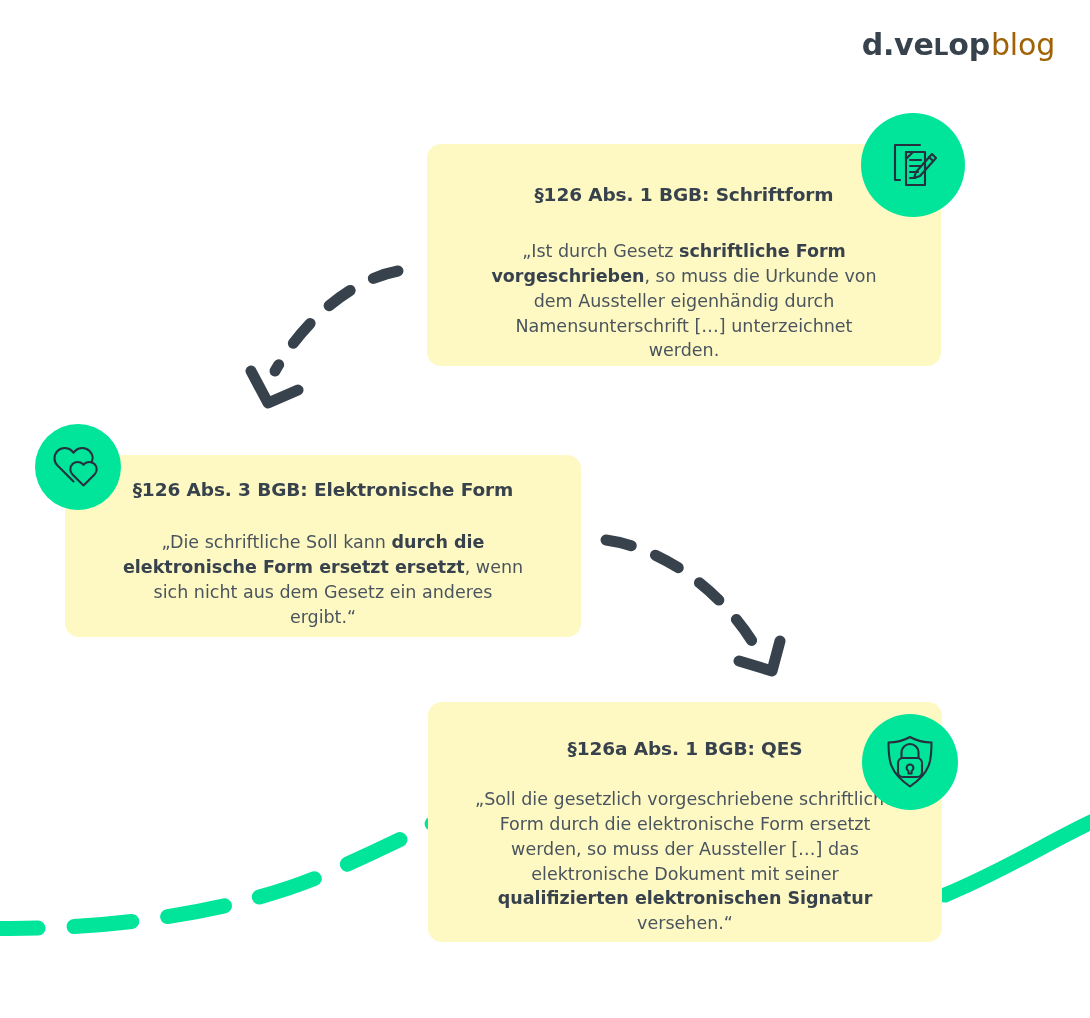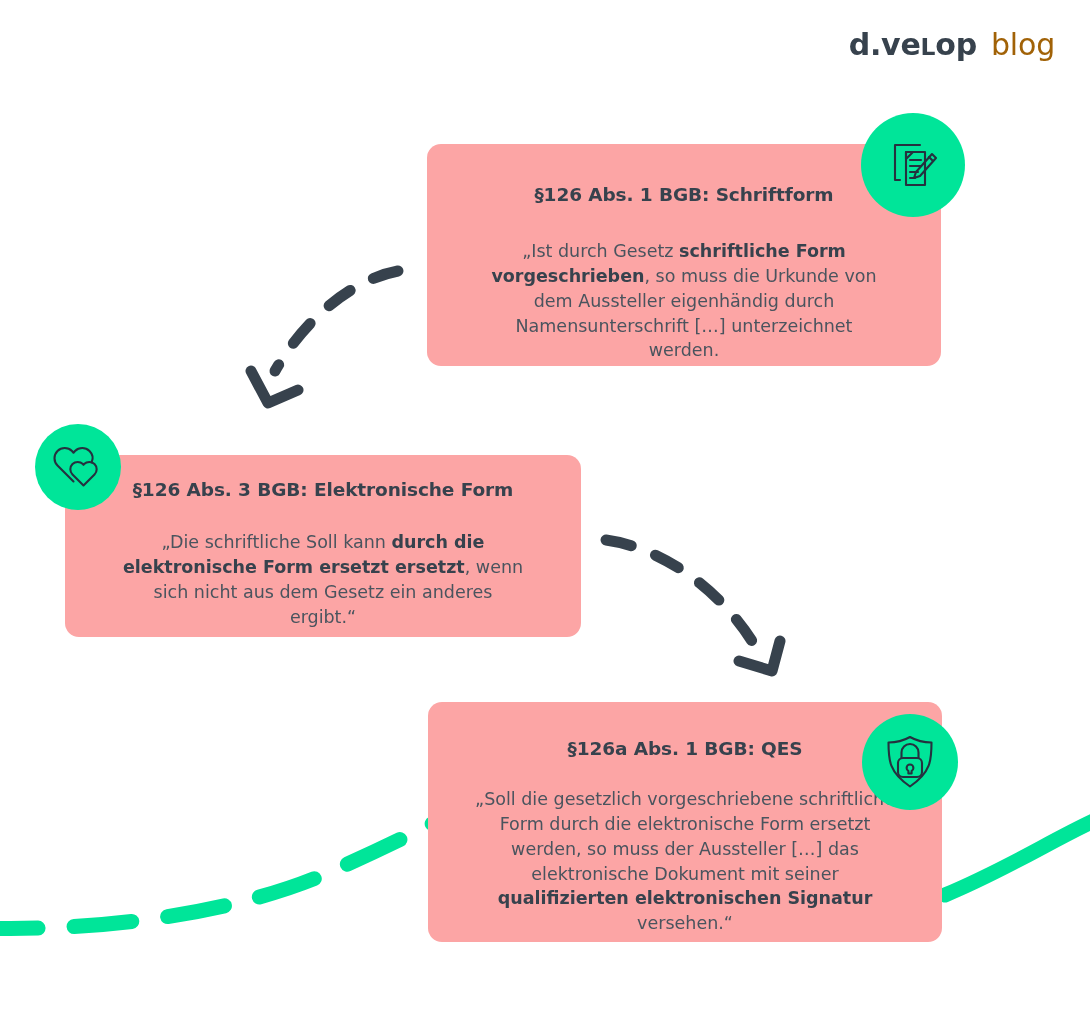--- a/index.html
+++ b/index.html
@@ -21,21 +21,21 @@
     position: absolute;
     top: 30px;
     right: 35px;
     font-size: 30px;
     line-height: 1;
     letter-spacing: -0.2px;
     white-space: nowrap;
     color: #37424d;
     display: flex;
     align-items: baseline;
-    gap: 14px;
+    gap: 1px;
   }
   .brand-mark {
     font-weight: 700;
   }
   .brand-mark .smallcap {
     font-size: 0.78em;
   }
   .brand-sub {
     font-weight: 400;
     color: #a16207;
@@ -47,21 +47,21 @@
     left: 0;
     top: 0;
     width: 1090px;
     height: 1018px;
     pointer-events: none;
   }
 
   
   .card {
     position: absolute;
-    background: #fca5a5;
+    background: #fef9c3;
     border-radius: 14px;
     box-sizing: border-box;
   }
   .card-title {
     font-size: 18.5px;
     font-weight: 700;
     text-align: center;
     color: #37424d;
     letter-spacing: -0.1px;
   }

